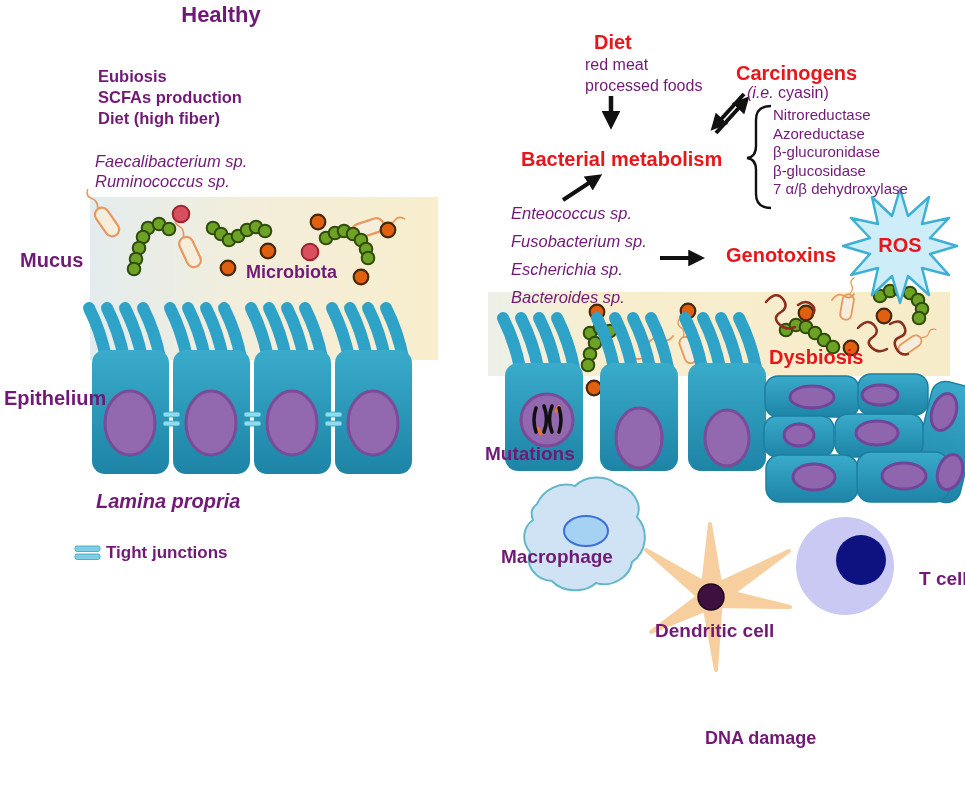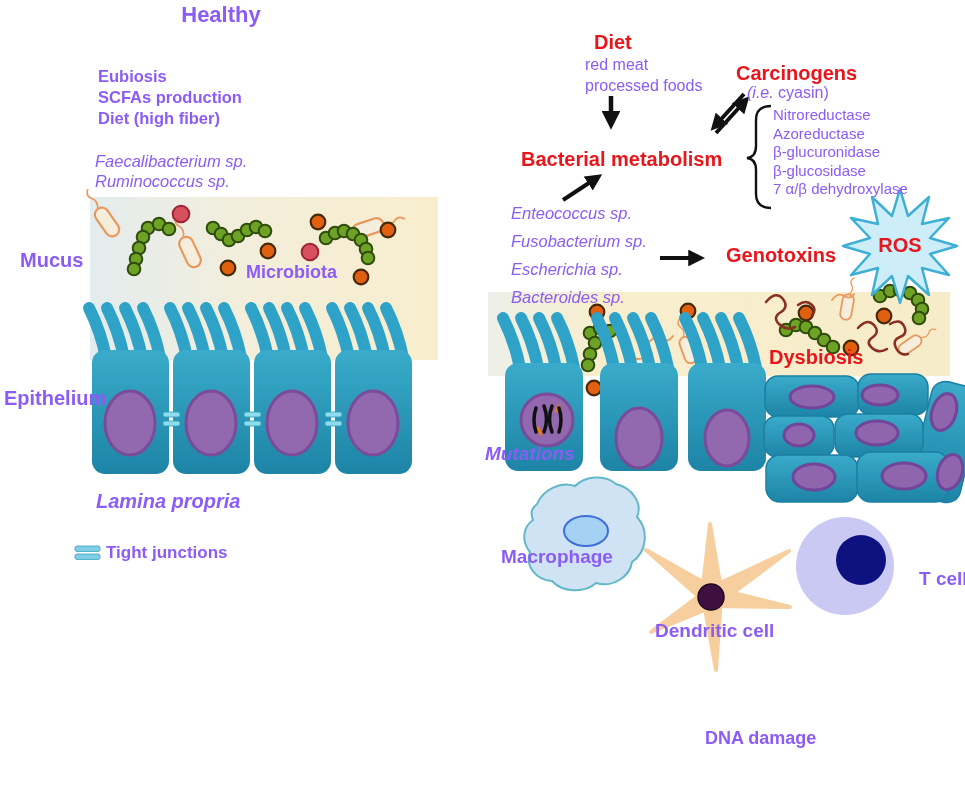--- a/index.html
+++ b/index.html
@@ -1,21 +1,21 @@
 <!DOCTYPE html>
 <html style="--accent-red: #e8161b; --epithelial-teal: #2b9cbd; --nucleus-purple: #8f66ad; --mucus-cream: #f8eecd; --ros-blue: #cdeef9; --macrophage-blue: #cfe3f4; --tcell-lavender: #c9c9f3; --tcell-nucleus-navy: #0d1280; --dendritic-peach: #f7cf9f; --green-coccus: #6da224; --orange-coccus: #e0600f;"><head>
 <meta charset="utf-8">
 <style>
   html,body{margin:0;padding:0;}
   #stage{
     position:relative; width:965px; height:806px; background:#ffffff;
     overflow:hidden; font-family:"Liberation Sans", sans-serif;
   }
   #diagram{position:absolute; left:0; top:0;}
-  .lbl{position:absolute; color:#8b5cf6; white-space:nowrap; line-height:1.2;}
+  .lbl{position:absolute; color:#701a75; white-space:nowrap; line-height:1.2;}
   .bold{font-weight:700;}
   .it{font-style:italic;}
   .red{color:var(--accent-red,#e8161b);}
   .ctr{text-align:center;}
   .t22{font-size:22px;}
   .t20{font-size:20px;}
   .t19{font-size:19px;}
   .t18{font-size:18px;}
   .t17{font-size:17px;}
   .t165{font-size:16.5px;}
@@ -346,21 +346,21 @@
 <div class="lbl it t165 lh28" style="left:511px; top:199px;">
   <div>Enteococcus sp.</div>
   <div>Fusobacterium sp.</div>
   <div>Escherichia sp.</div>
   <div>Bacteroides sp.</div>
 </div>
 
 <div class="lbl bold red t20" style="left:726px; top:243px;">Genotoxins</div>
 <div class="lbl bold red ctr t20" style="left:868px; top:233px; width:64px;">ROS</div>
 <div class="lbl bold red t20" style="left:769px; top:345px;">Dysbiosis</div>
-<div class="lbl bold t19" style="left:485px; top:443px;font-style:italic;">Mutations</div>
+<div class="lbl bold t19" style="left:485px; top:443px;">Mutations</div>
 <div class="lbl bold t19" style="left:501px; top:546px;">Macrophage</div>
 <div class="lbl bold t19" style="left:655px; top:620px;">Dendritic cell</div>
 <div class="lbl bold t19" style="left:887px; top:568px;margin-left:32px;">T cell</div>
 
 <div class="lbl bold t18 lh25 pre" style="left:705px; top:676px;">
   <div>DNA damage</div>
   
   
   
 </div>

